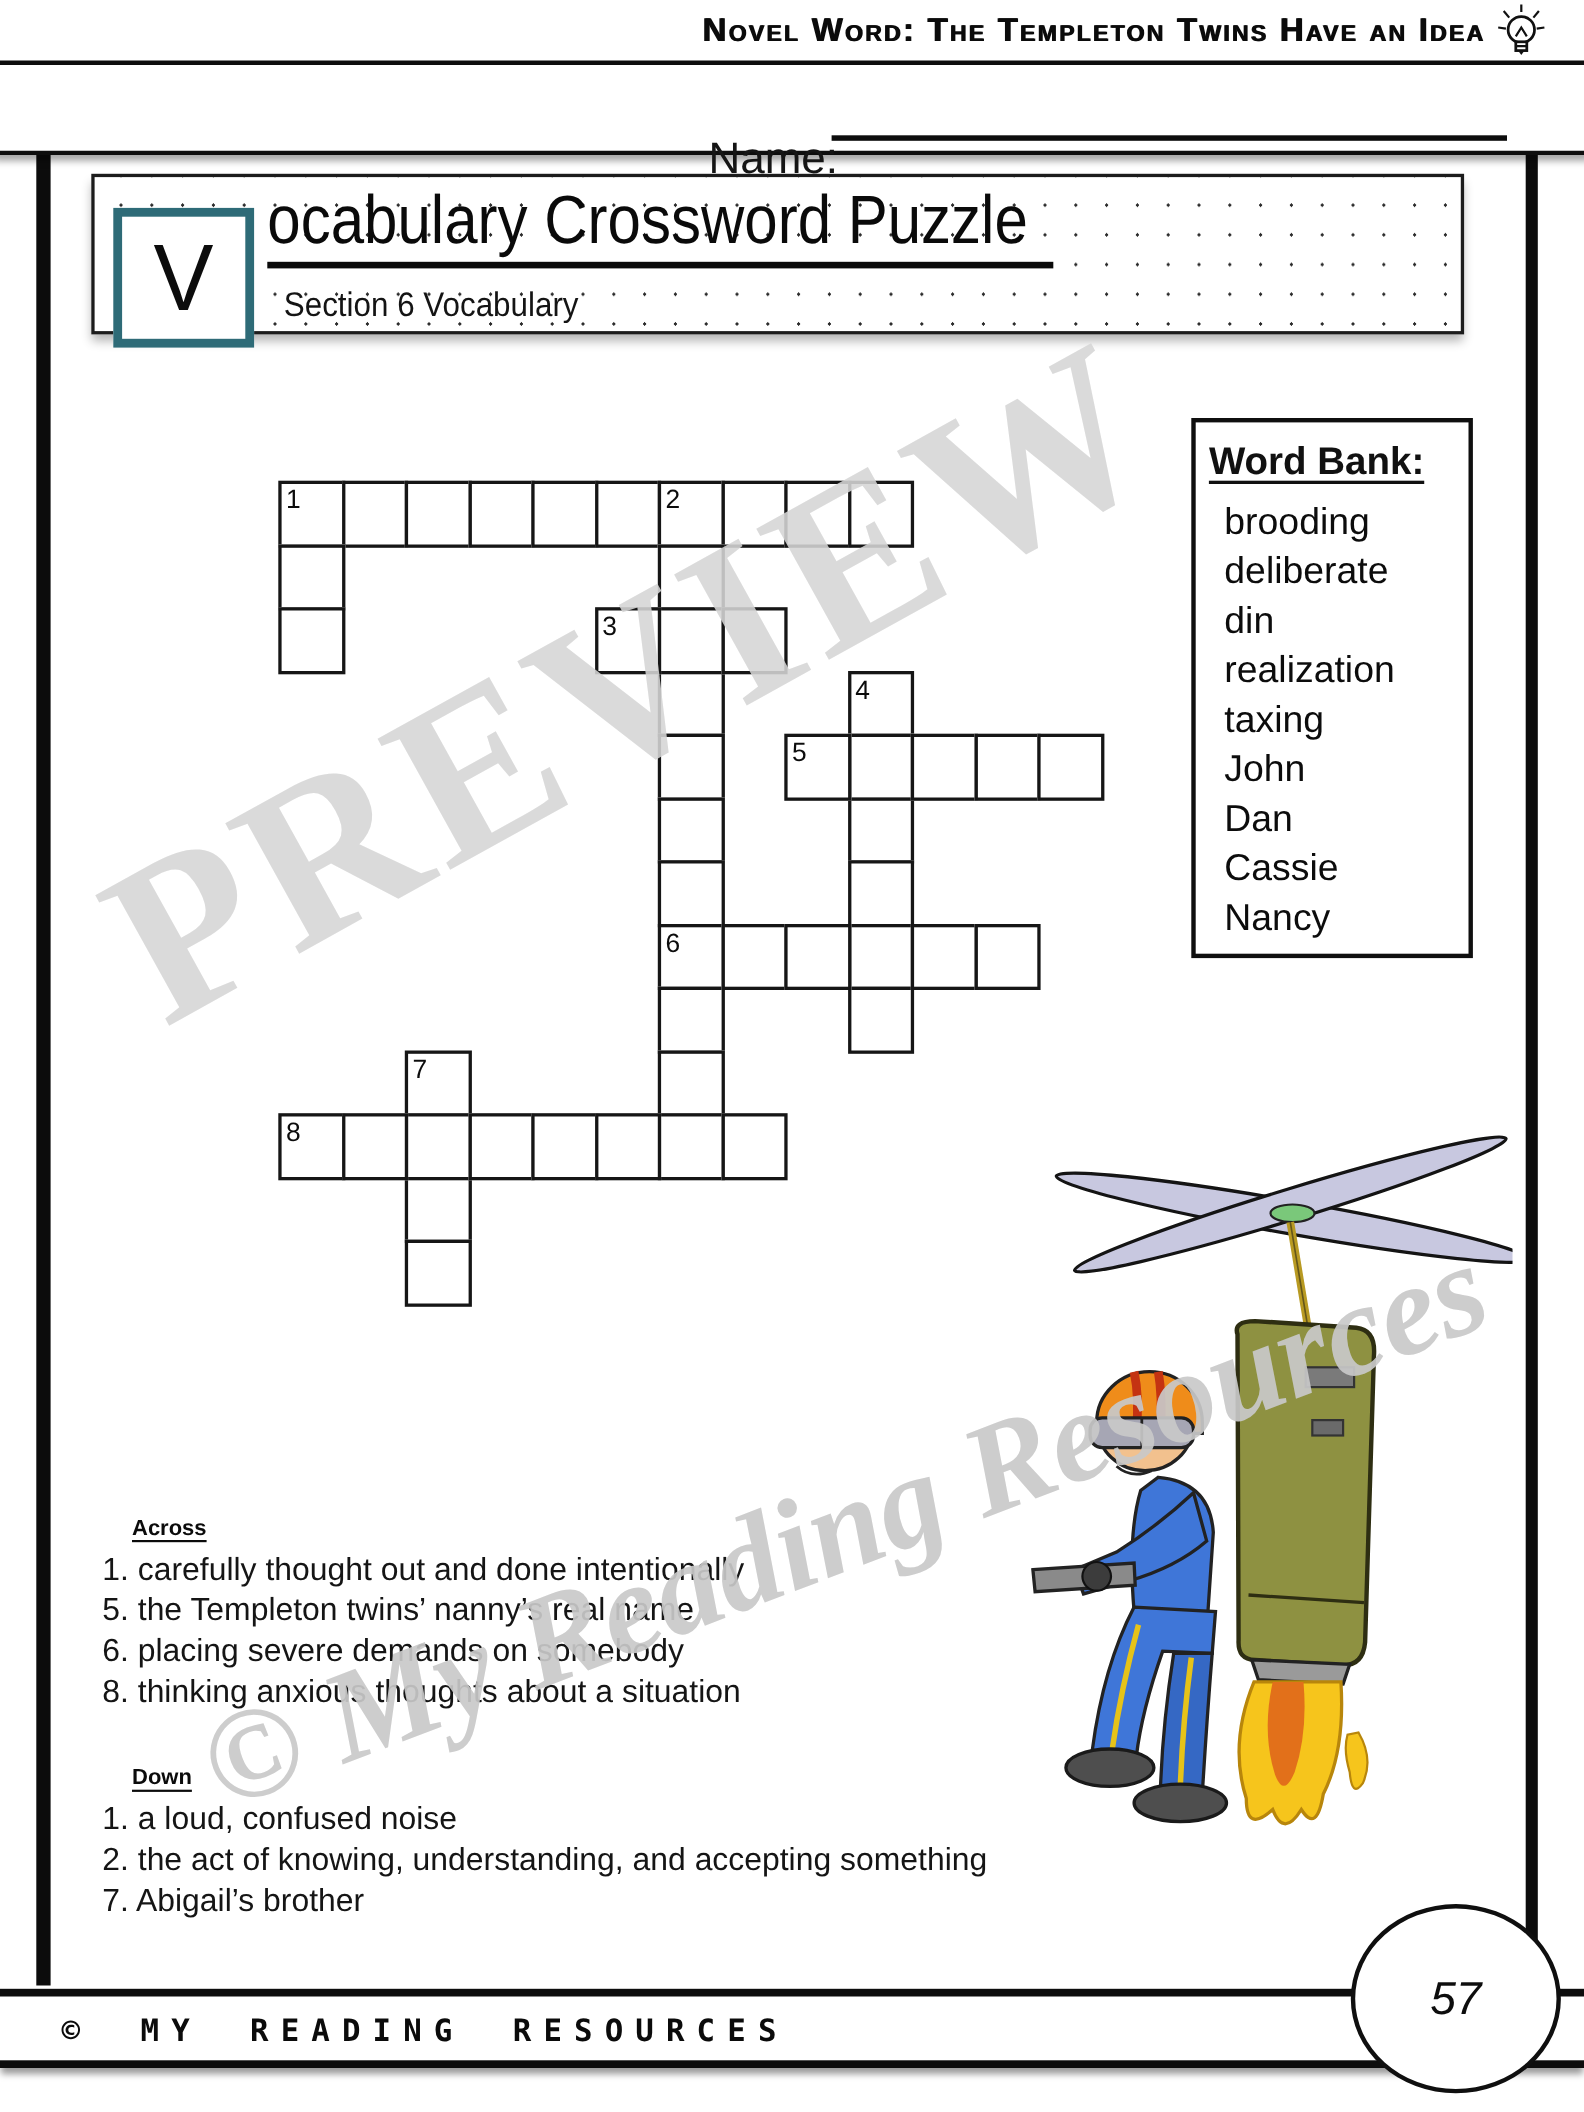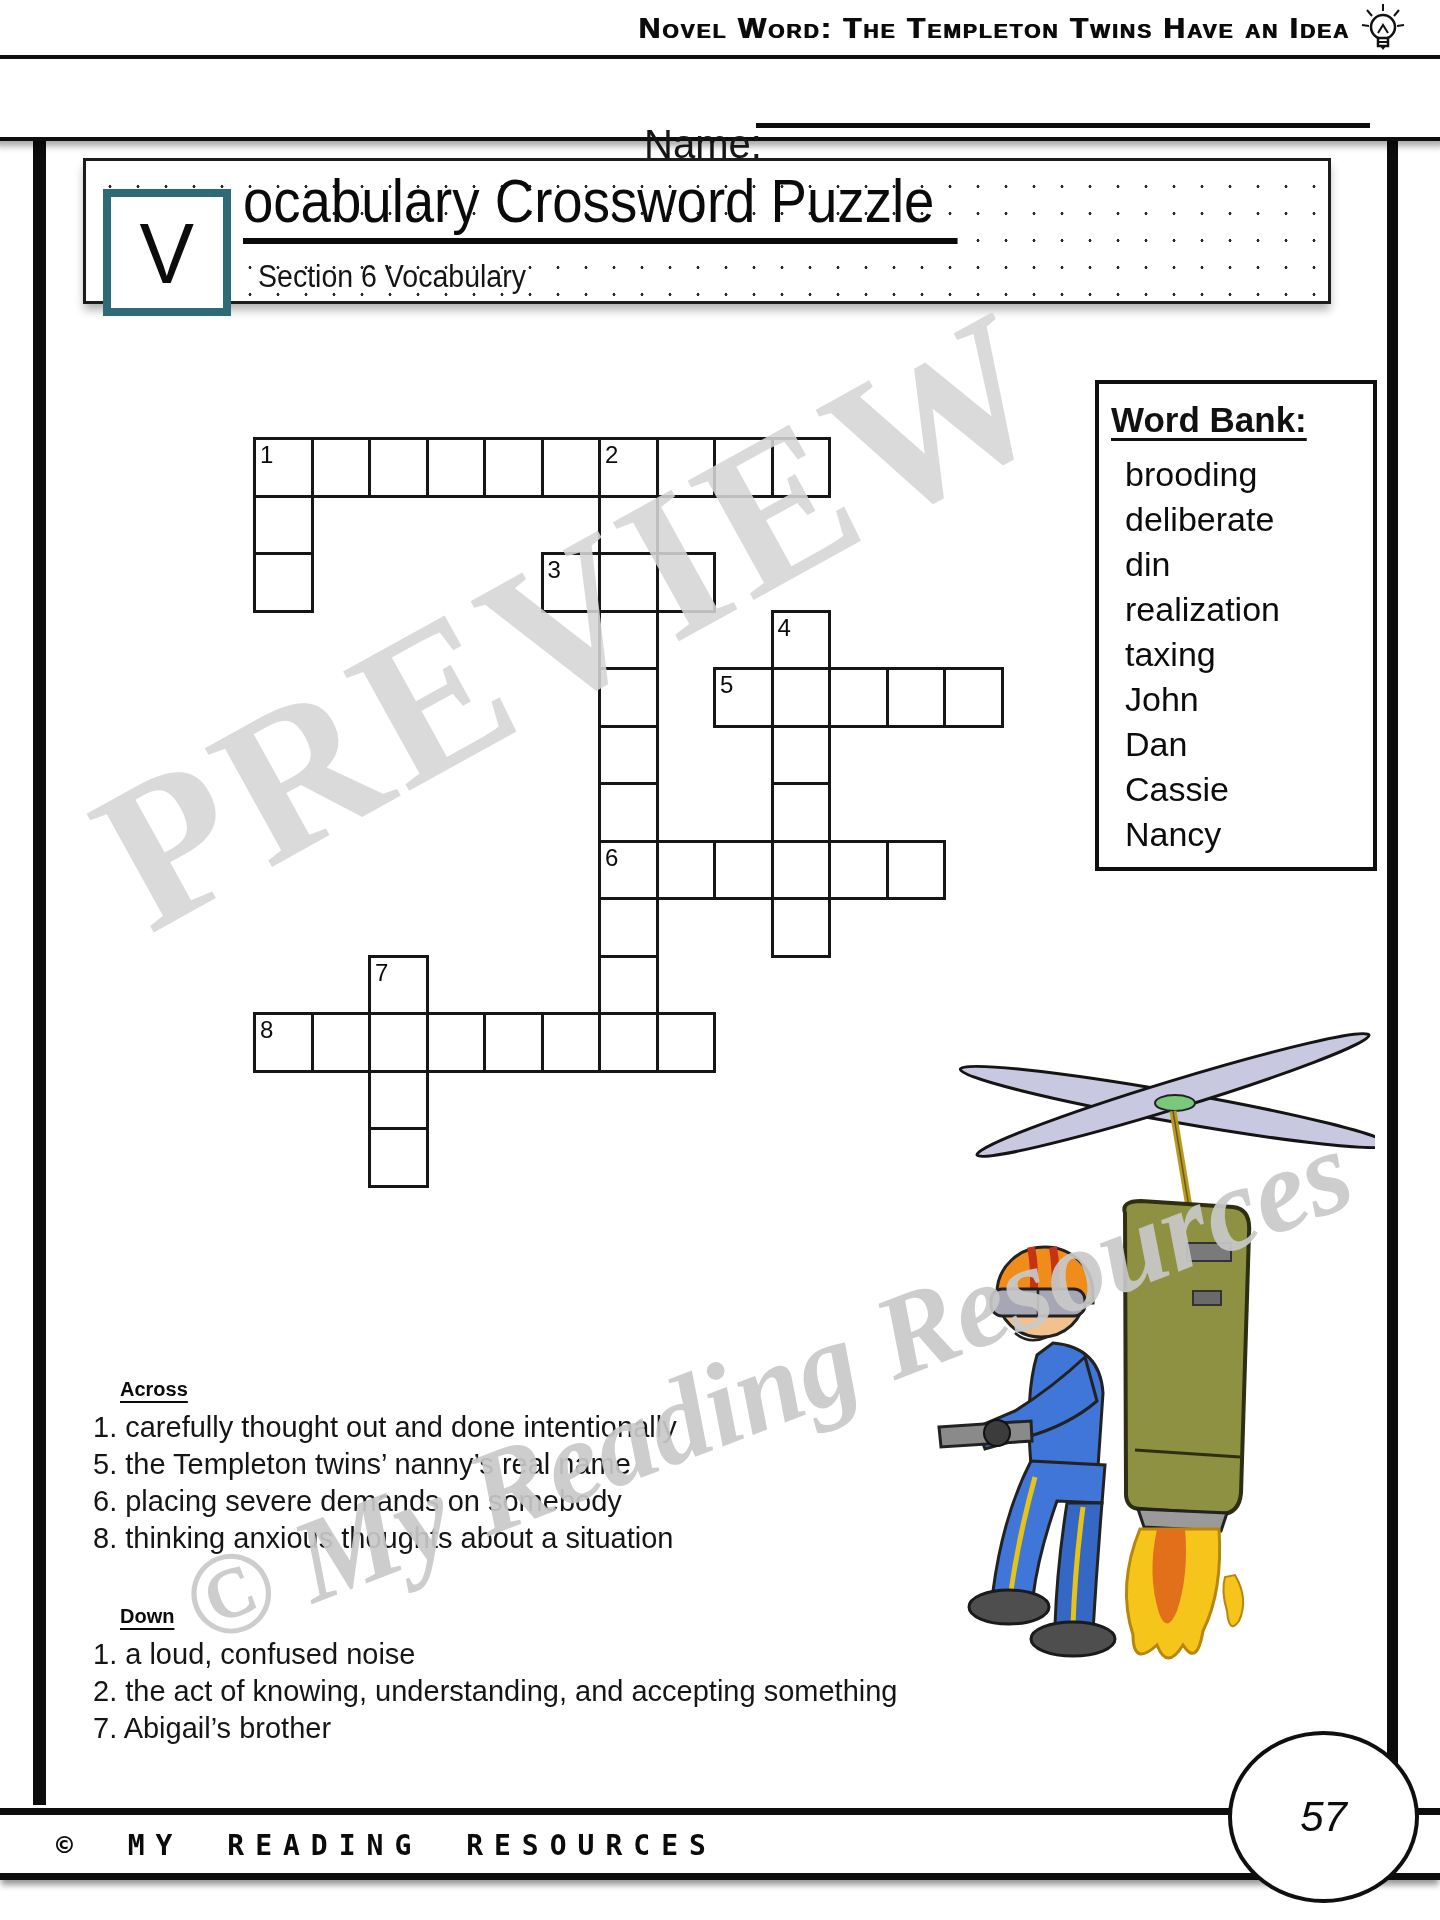--- a/index.html
+++ b/index.html
@@ -21,21 +21,21 @@
 
   
   #header-box { position:absolute; left:83px; top:158px; width:1248px; height:146px; background:#fff; border:3px solid #1c1c1c; box-shadow:0 7px 9px -1px rgba(0,0,0,0.3); z-index:10;
     background-image:radial-gradient(circle, #2b2b2b 1.4px, transparent 1.6px); background-size:28px 27px; background-position:10px 12px; }
   #v-box { position:absolute; left:17px; top:28px; width:128px; height:127px; background:#fff; border:8px solid #2e6b77; display:flex; align-items:center; justify-content:center; }
   #v-letter { font-size:86px; line-height:1; color:#0c0c0c; transform:scaleX(0.95); }
   #header-title { position:absolute; left:157px; top:4px; font-size:62px; color:#0a0a0a; white-space:nowrap; transform:scaleX(0.88); transform-origin:left top; border-bottom:6px solid #0a0a0a; padding:0 26px 2px 0; background:rgba(255,255,255,0); }
   #header-subtitle { position:absolute; left:172px; top:98px; font-size:31px; color:#141414; transform:scaleX(0.92); transform-origin:left top; }
 
   
-  #word-bank { position:absolute; left:1083px; top:380px; width:282px; height:491px; border:4px solid #0f0f0f; background:#fff; z-index:12;margin-left:12px; }
+  #word-bank { position:absolute; left:1083px; top:380px; width:256px; height:491px; border:4px solid #0f0f0f; background:#fff; z-index:12; }
   #word-bank-title { font-size:35px; font-weight:700; text-decoration:underline; text-underline-offset:6px; margin:16px 0 12px 12px; }
   .bank-word { font-size:34px; line-height:45px; padding-left:26px; color:#0c0c0c; }
 
   
   #crossword-grid { position:absolute; left:253px; top:437px; width:751px; height:751px; z-index:11; }
   .cell { position:absolute; width:60.5px; height:60.5px; background:#fff; border:3px solid #161616; }
   .cellnum { position:absolute; left:4px; top:1px; font-size:24px; color:#0c0c0c; font-family:"Liberation Sans", sans-serif; }
 
   
   #across-block { position:absolute; left:93px; top:1378px; z-index:12; }

